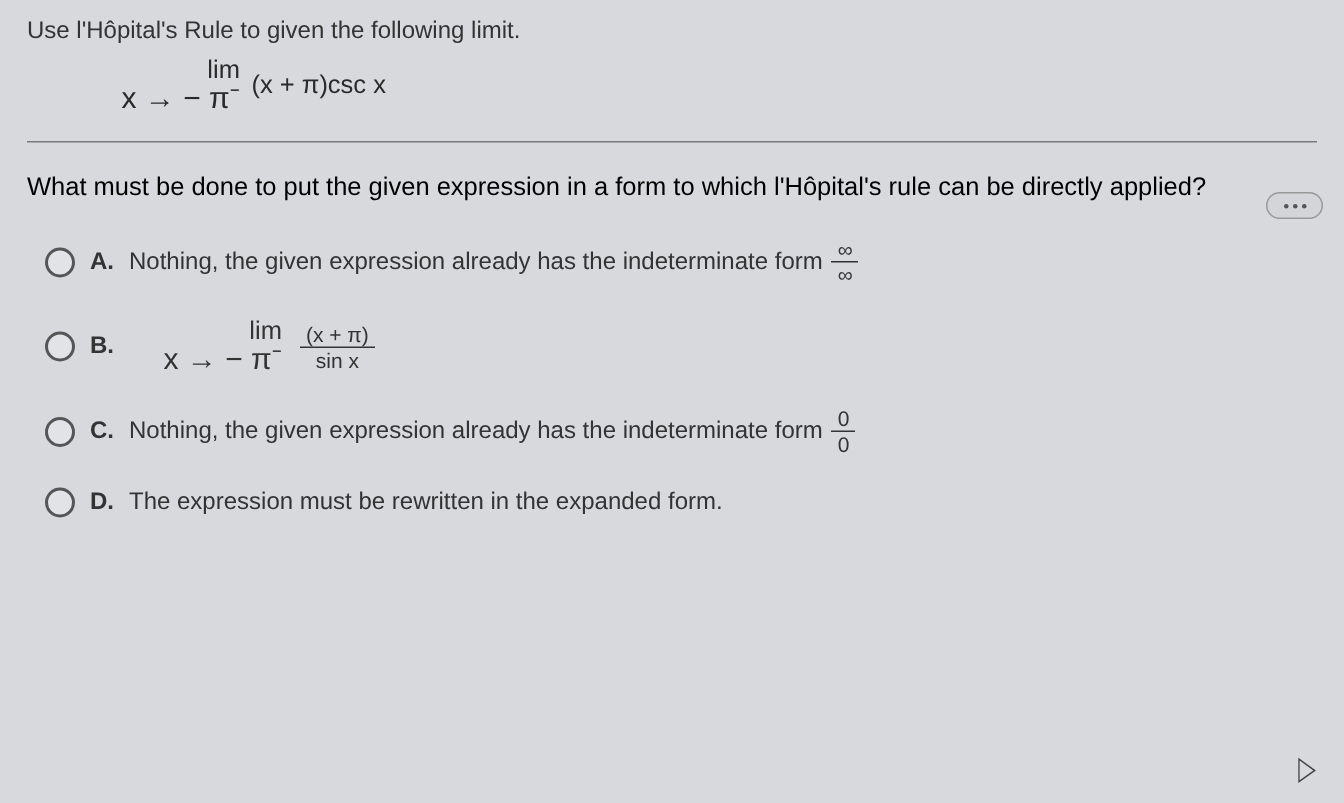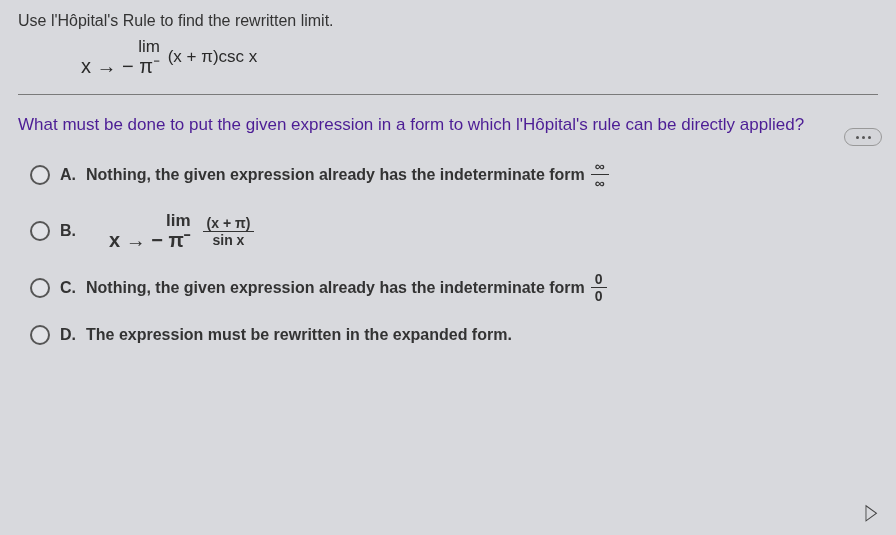--- a/index.html
+++ b/index.html
@@ -69,21 +69,21 @@
     }
     .toolbar-dots span {
       width: 3px;
       height: 3px;
       background: #555;
       border-radius: 50%;
       display: inline-block;
     }
     .question {
       font-size: 17px;
-      color: #4c1d95;
+      color: #000000;
       margin-bottom: 24px;
     }
     .options {
       margin-left: 12px;
     }
     .option {
       display: flex;
       align-items: center;
       margin-bottom: 22px;
       font-size: 16px;
@@ -100,21 +100,20 @@
       background: #e2e3e7;
     }
     .opt-letter {
       font-weight: bold;
       margin-right: 10px;
     }
     .opt-text {
       display: flex;
       align-items: center;
       flex-wrap: nowrap;
-      font-weight: bold;
     }
     .fraction {
       display: inline-flex;
       flex-direction: column;
       align-items: center;
       vertical-align: middle;
       margin-left: 6px;
       font-size: 14px;
       line-height: 1.0;
     }
@@ -140,21 +139,21 @@
       font-size: 22px;
       color: #444;
       transform: scaleX(0.7);
       cursor: pointer;
     }
   </style>
 </head>
 <body>
 
 <div class="container">
-  <div class="instruction">Use l'Hôpital's Rule to find the rewritten limit.</div>
+  <div class="instruction">Use l'Hôpital's Rule to given the following limit.</div>
 
   <div class="expression-block">
     <span class="limit-stack">
       <div class="limit-top">lim</div>
       <div class="limit-bottom">x → − π⁻</div>
     </span>
     <span class="expr-body">(x + π)csc x</span>
   </div>
 
   <hr class="hr-divider">

